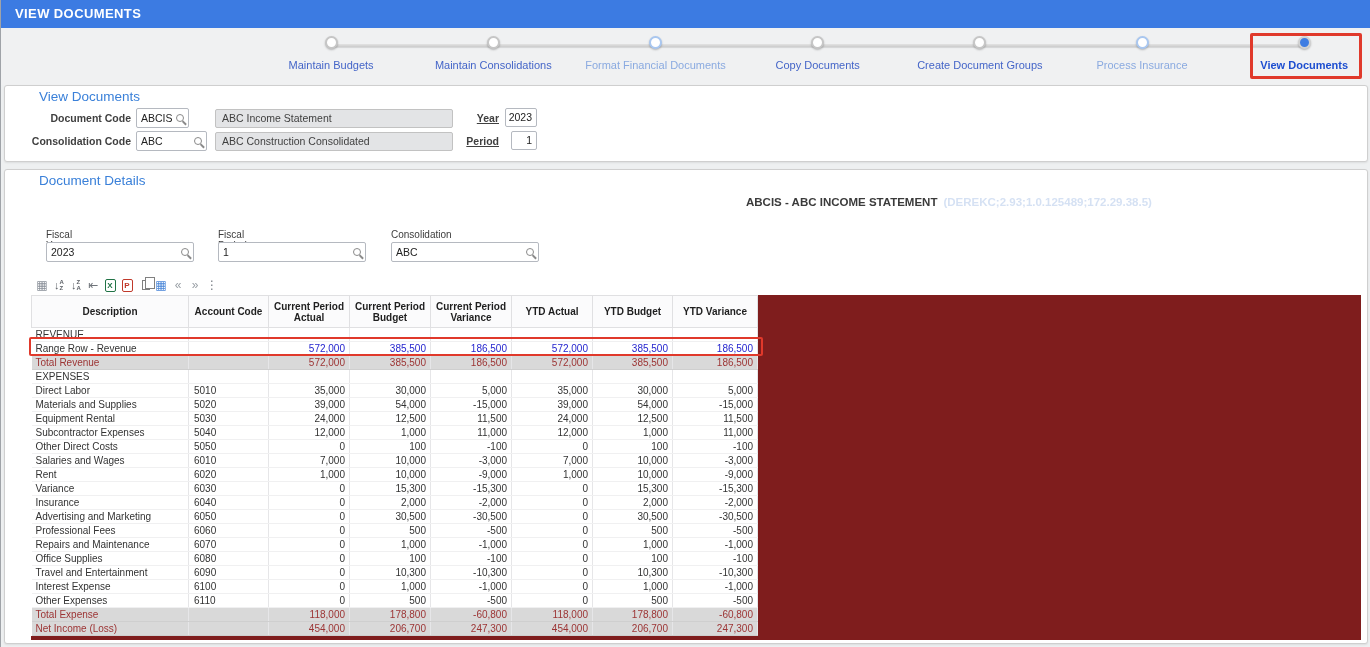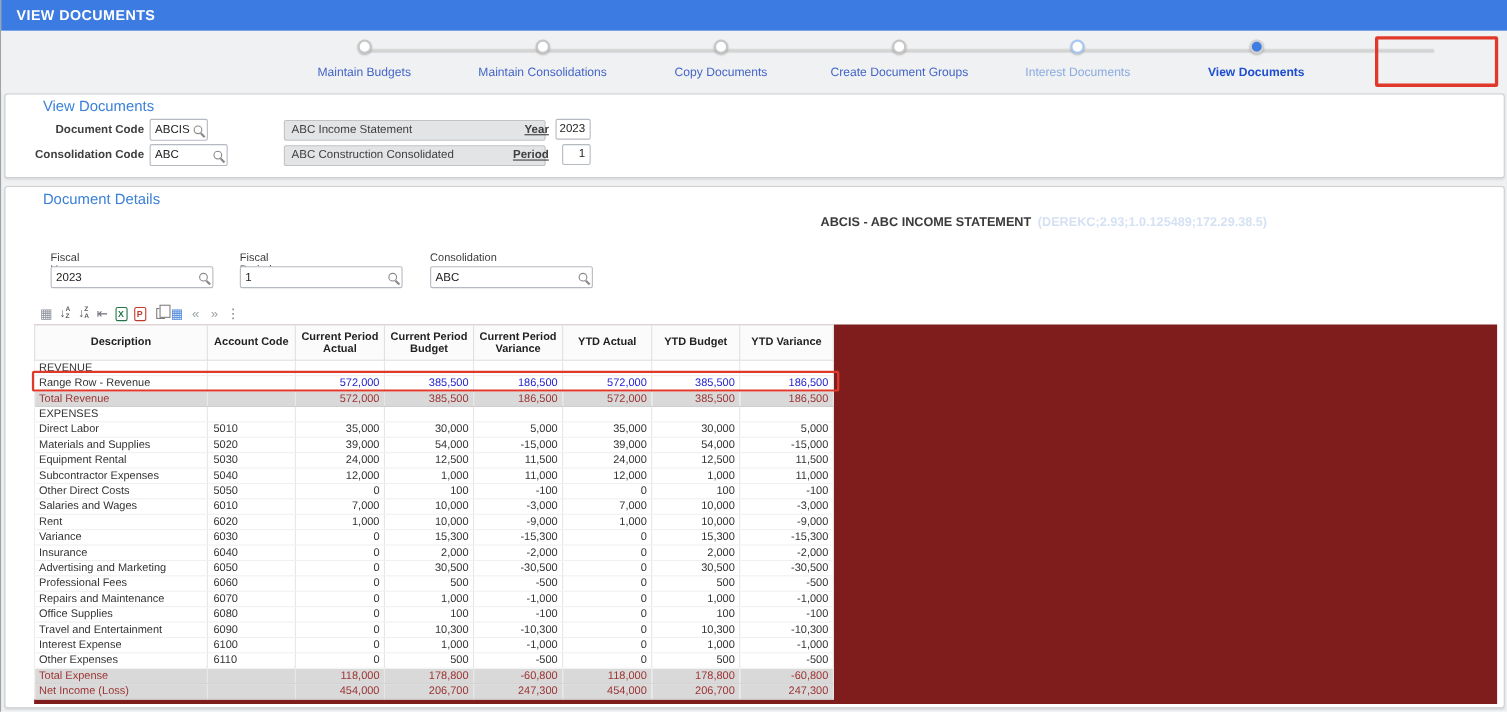--- a/index.html
+++ b/index.html
@@ -57,21 +57,21 @@
     padding:0 4px; cursor:text;
   }
   .lookup .lval{ font-size:10.5px; color:#222; }
   .mag{ position:relative; display:inline-block; width:8px; height:8px;
     border:1.5px solid #8a8a8a; border-radius:50%; flex:0 0 auto; cursor:pointer; }
   .mag::after{ content:""; position:absolute; width:5px; height:1.5px; background:#8a8a8a;
     transform:rotate(45deg); right:-4px; bottom:-2px; }
   .rofield{
     position:absolute; top:1px; height:19px; background:#e3e4e6;
     border:1px solid #c2c2c2; border-radius:2px;
-    font-size:10.5px; color:#3f3f3f; line-height:17px; padding-left:6px;margin-left:43px;
+    font-size:10.5px; color:#3f3f3f; line-height:17px; padding-left:6px;
   }
   .numfield{
     position:absolute; top:0; height:19px; background:#fff;
     border:1px solid #b5b9c0; border-radius:2px;
     font-size:10.5px; color:#222; line-height:17px; text-align:right; padding-right:4px;
   }
   
   .report-title{ position:absolute; left:745px; top:196px; font-size:11.5px;
     font-weight:bold; color:#3b3b3b; white-space:nowrap; }
   .report-wm{ font-weight:bold; color:rgba(178,200,233,.55); margin-left:6px; }
@@ -120,23 +120,24 @@
 
 <div class="titlebar">
   <span>VIEW DOCUMENTS</span>
 </div>
 
 <div class="stepper">
   <div class="step-line"></div>
   <div class="steps" id="steps">
       <div class="step"><span class="circ"></span><br><div class="slabel">Maintain Budgets</div></div>
       <div class="step"><span class="circ"></span><br><div class="slabel">Maintain Consolidations</div></div>
+      <div class="step light"><span class="circ"></span><br><div class="slabel">Format Financial Documents</div></div>
       <div class="step"><span class="circ"></span><br><div class="slabel">Copy Documents</div></div>
       <div class="step"><span class="circ"></span><br><div class="slabel">Create Document Groups</div></div>
-      <div class="step light"><span class="circ"></span><br><div class="slabel">Interest Documents</div></div>
+      <div class="step light"><span class="circ"></span><br><div class="slabel">Process Insurance</div></div>
       <div class="step active"><span class="circ"></span><br><div class="slabel">View Documents</div></div>
     </div>
 </div>
 
 <div class="panel form-panel">
   <div class="section-title">View Documents</div>
 
   <div class="frow" style="top:22px">
     <span class="flabel">Document Code</span>
     <span class="lookup" style="left:131px;width:53px">

